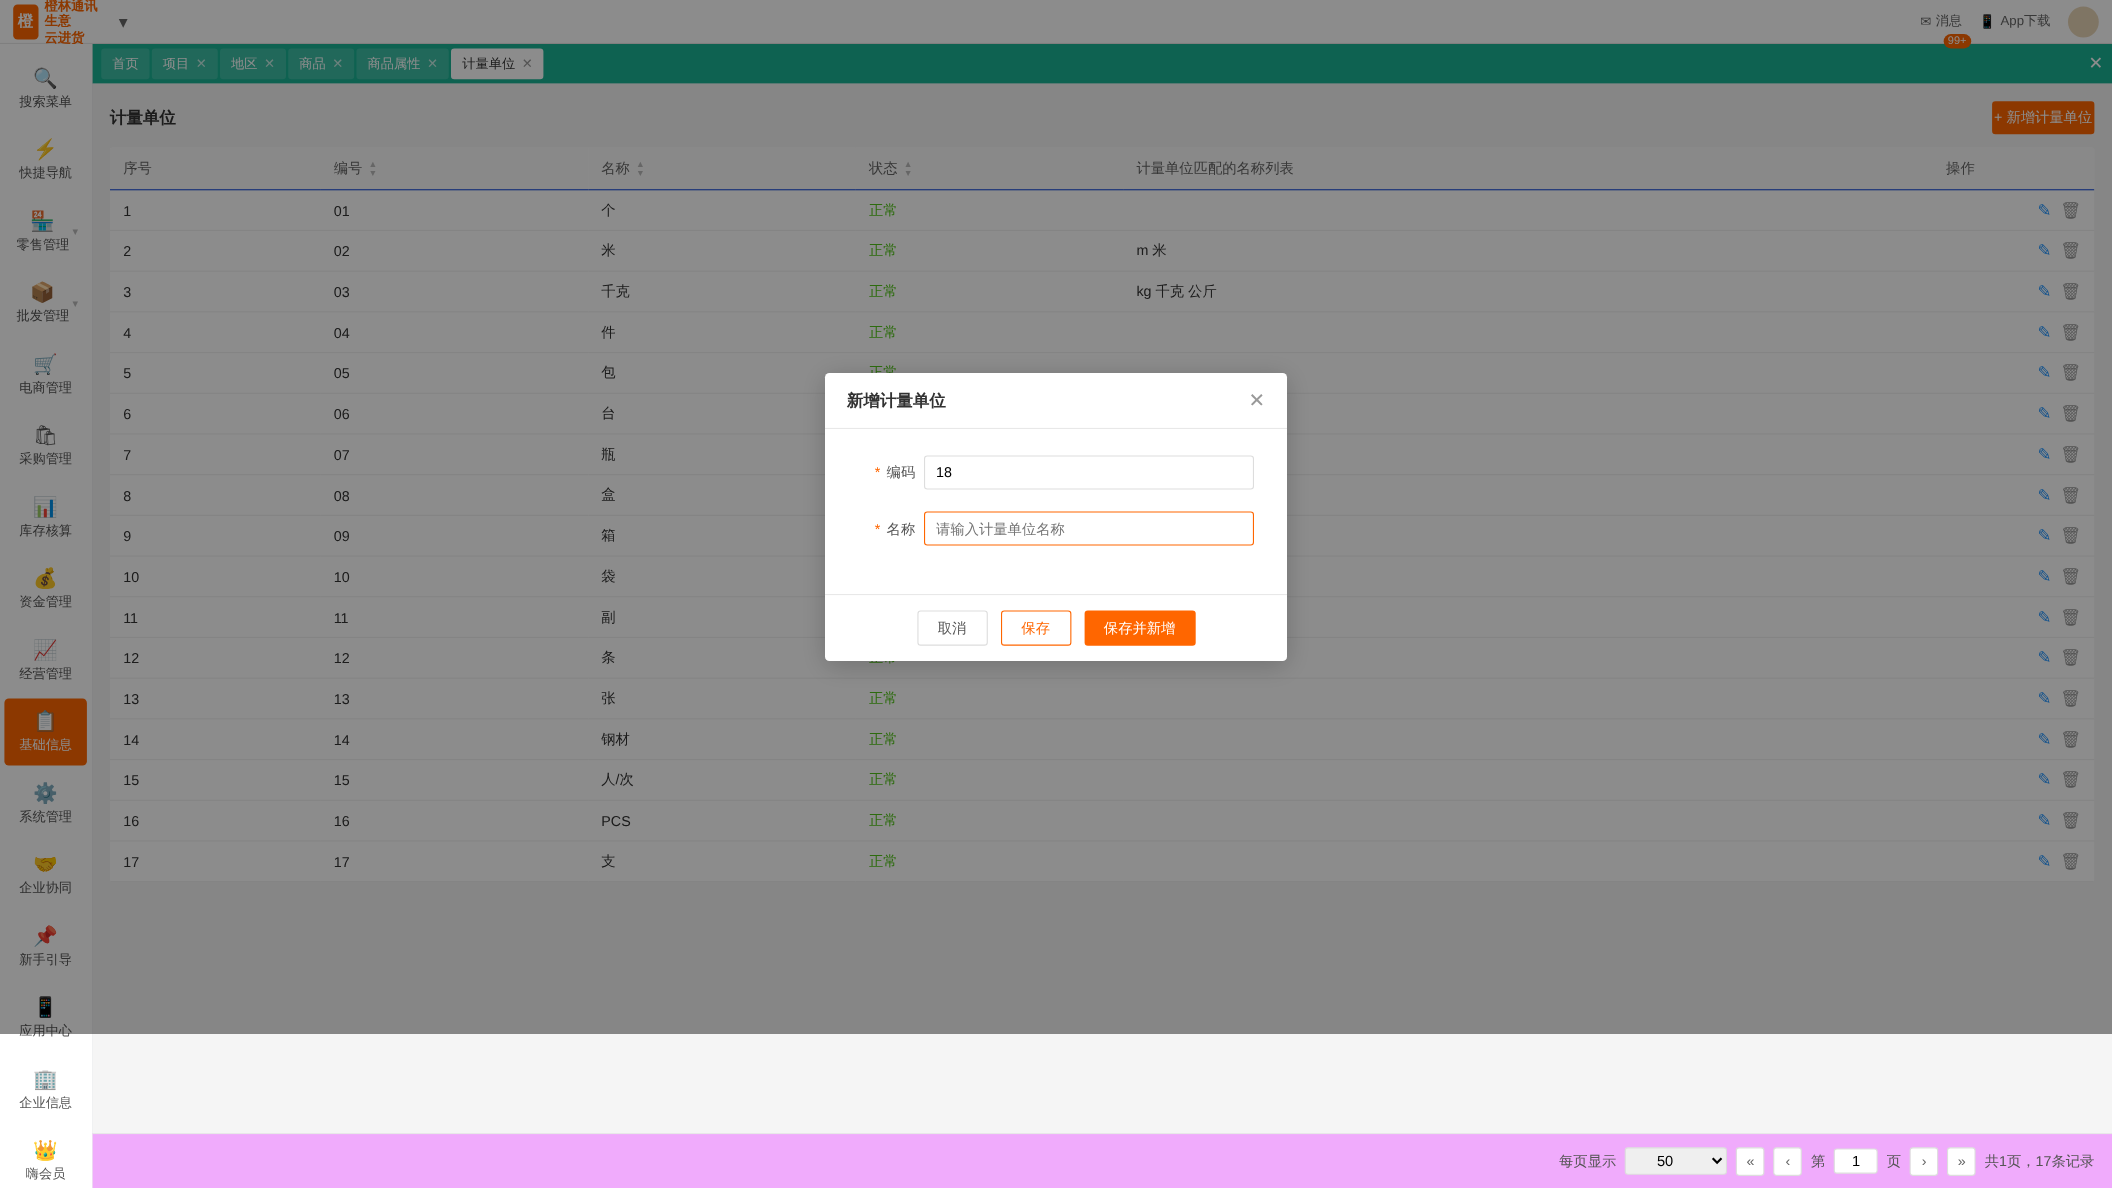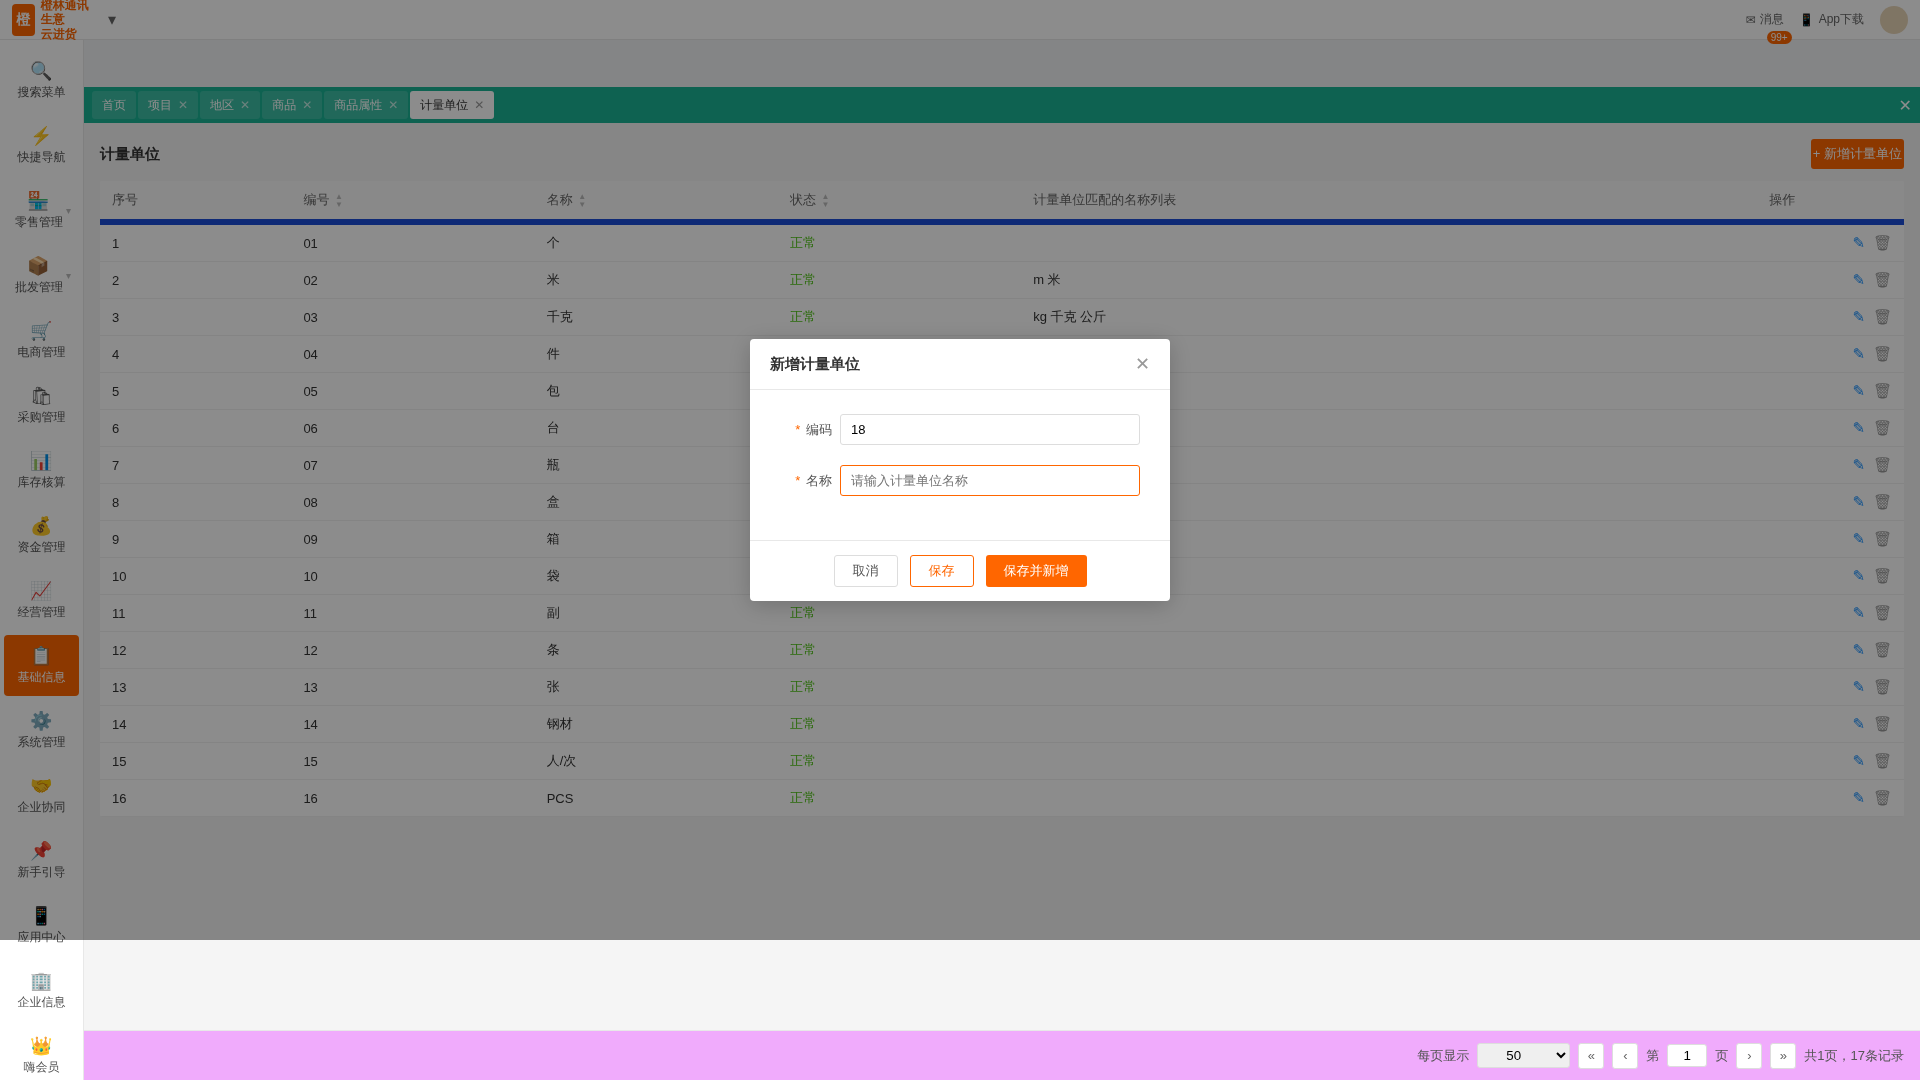--- a/index.html
+++ b/index.html
@@ -20,40 +20,40 @@
     
     .main-layout { display: flex; flex: 1; overflow: hidden; }
 
     
     .sidebar { width: 84px; background: #fff; border-right: 1px solid #e8e8e8; display: flex; flex-direction: column; overflow-y: auto; padding: 8px 0; }
     .sidebar-item { display: flex; flex-direction: column; align-items: center; padding: 10px 4px; cursor: pointer; color: #555; font-size: 12px; border-radius: 4px; margin: 2px 4px; }
     .sidebar-item.active { background: #f60; color: white; border-radius: 4px; }
     .sidebar-item .s-icon { font-size: 18px; margin-bottom: 2px; }
 
     
-    .content-area { flex: 1; display: flex; flex-direction: column; overflow: hidden; margin-top: 47px; }
+    .content-area { flex: 1; display: flex; flex-direction: column; overflow: hidden; }
 
     
     .tab-bar { height: 36px; background: #1ab394; display: flex; align-items: center; padding: 0 8px; gap: 2px; }
     .tab-item { display: flex; align-items: center; gap: 4px; padding: 0 10px; height: 28px; background: rgba(255,255,255,0.15); color: white; border-radius: 3px; cursor: pointer; font-size: 12px; }
     .tab-item.active { background: #fff; color: #333; }
     .tab-close { font-size: 12px; color: rgba(255,255,255,0.7); cursor: pointer; margin-left: 2px; }
     .tab-item.active .tab-close { color: #999; }
     .tab-bar-close { margin-left: auto; color: white; cursor: pointer; font-size: 16px; }
 
     
     .page-content { flex: 1; background: #f5f5f5; padding: 16px; overflow-y: auto; position: relative; }
     .page-header { display: flex; align-items: center; justify-content: space-between; margin-bottom: 12px; }
     .page-title { font-size: 15px; font-weight: bold; color: #333; }
     .btn-add { background: #f60; color: white; border: none; padding: 6px 2px; border-radius: 3px; cursor: pointer; font-size: 13px; }
 
     
     .data-table { width: 100%; background: white; border-collapse: collapse; }
     .data-table thead tr { background: #fafafa; }
-    .data-table th { padding: 10px 12px; text-align: left; font-weight: normal; color: #666; border-bottom: 6px solid #1d4ed8; font-size: 13px; white-space: nowrap; }
+    .data-table th { padding: 10px 12px; text-align: left; font-weight: normal; color: #666; border-bottom: 1px solid #1d4ed8; font-size: 13px; white-space: nowrap; }
     .data-table td { padding: 9px 12px; border-bottom: 1px solid #f0f0f0; color: #333; font-size: 13px; }
     .sort-arrows { display: inline-flex; flex-direction: column; margin-left: 2px; vertical-align: middle; }
     .sort-arrows span { font-size: 8px; line-height: 1; color: #bbb; }
     .status-normal { color: #52c41a; font-size: 13px; }
     .action-icons { display: flex; gap: 8px; }
     .action-edit { color: #1890ff; cursor: pointer; font-size: 15px; }
     .action-delete { color: #999; cursor: pointer; font-size: 15px; }
 
     
     .pagination-bar { height: 50px; background: #f0abfc; border-top: 1px solid #e8e8e8; display: flex; align-items: center; justify-content: flex-end; padding: 0 16px; gap: 8px; font-size: 13px; color: #555; }
@@ -456,20 +456,33 @@
     <td>PCS</td>
     <td><span class="status-normal">正常</span></td>
     <td></td>
     <td style="text-align:right;">
       <div class="action-icons" style="justify-content:flex-end;">
         <span class="action-edit">✎</span>
         <span class="action-delete">🗑</span>
       </div>
     </td>
   </tr>
+              <tr>
+    <td>17</td>
+    <td>17</td>
+    <td>支</td>
+    <td><span class="status-normal">正常</span></td>
+    <td></td>
+    <td style="text-align:right;">
+      <div class="action-icons" style="justify-content:flex-end;">
+        <span class="action-edit">✎</span>
+        <span class="action-delete">🗑</span>
+      </div>
+    </td>
+  </tr>
             </tbody>
         </table>
       </div>
     </div>
 
     <div class="pagination-bar">
       <span>每页显示</span>
       <select class="page-size-select">
         <option>50</option>
         <option>10</option>

